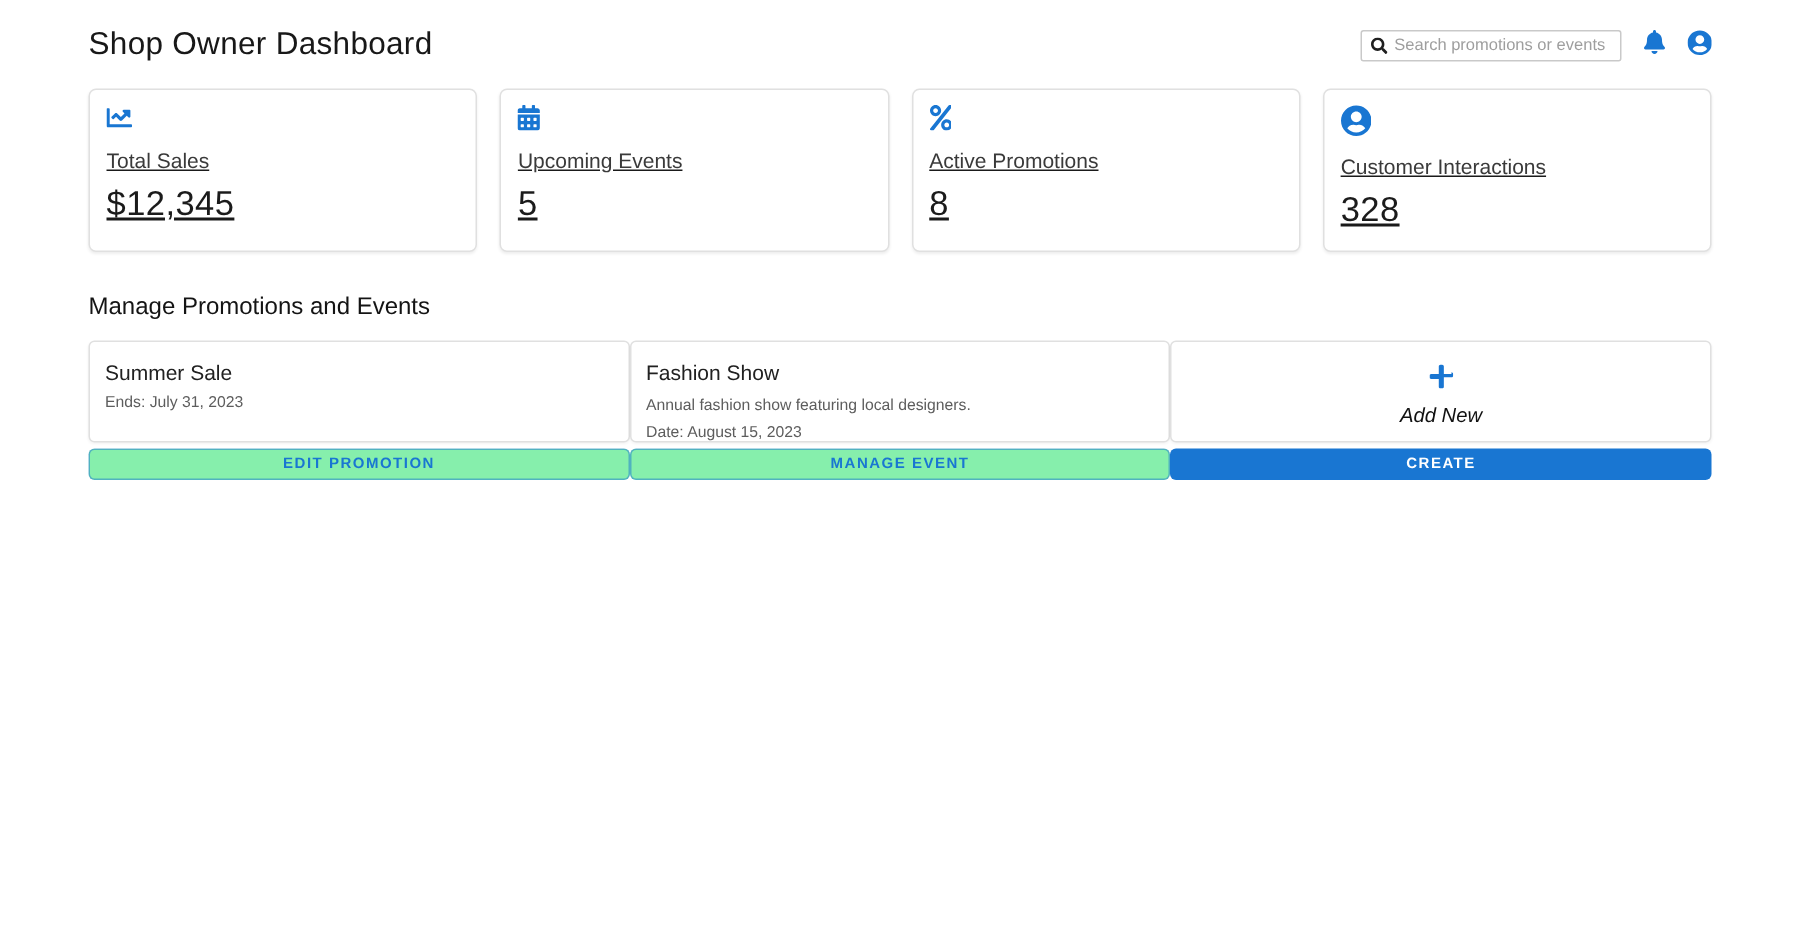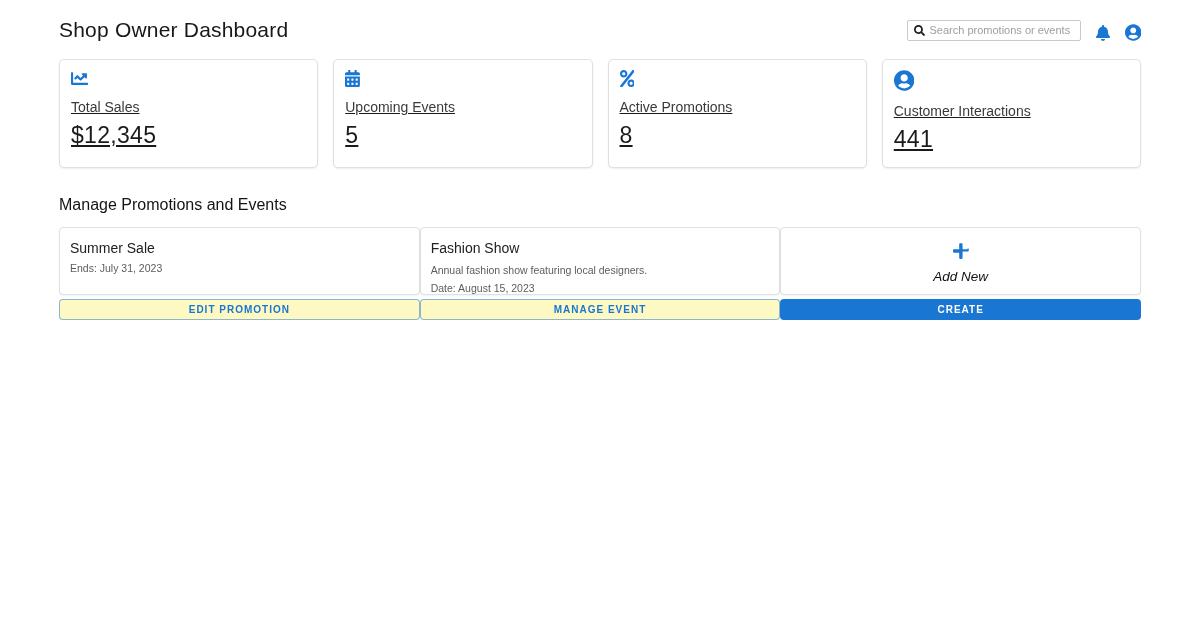--- a/index.html
+++ b/index.html
@@ -9,21 +9,21 @@
     background: #ffffff;
     font-family: "Liberation Sans", sans-serif;
     color: #1a1a1a;
     overflow: hidden;
   }
   .page { width: 1082px; margin: 0 auto; padding-top: 18px; }
 
   
   .topbar { display: flex; align-items: center; justify-content: space-between; margin-bottom: 17px; }
   .page-title { font-size: 21px; font-weight: 500; margin: 0; color: #181818; letter-spacing: .2px; }
-  .topbar-right { display: flex; align-items: flex-end; gap: 15px; }
+  .topbar-right { display: flex; align-items: flex-start; gap: 15px; }
   .search-wrap { position: relative; display: flex; align-items: center; }
   .search-input {
     width: 174px; height: 21px;
     border: 1px solid #c9c9c9; border-radius: 2px;
     padding: 0 6px 0 22px;
     font-size: 11px; font-family: inherit; color: #333; outline: none; background: #fff;
   }
   .search-input::placeholder { color: #9e9e9e; }
   .search-icon { position: absolute; left: 7px; top: 5px; width: 11px; height: 11px; color: #1f1f1f; }
   .icon-btn { background: none; border: none; padding: 0; margin: 0; cursor: pointer; display: flex; align-items: center; color: var(--primary, #1976d2); }
@@ -61,21 +61,21 @@
   .add-body { display: flex; flex-direction: column; align-items: center; justify-content: center; gap: 9px; font-style: italic; }
   .plus-svg { color: var(--primary, #1976d2); height: 18px; }
   .add-label { font-size: 13.5px; color: #111; }
   .promo-btn {
     margin-top: 4px; height: 21px; width: 100%;
     border-radius: 4px;
     font-size: 10px; font-weight: bold; letter-spacing: 1px;
     font-family: inherit; cursor: pointer;
     display: flex; align-items: center; justify-content: center;
   }
-  .promo-btn.outlined { background: #fef9c3; border: 1px solid rgba(25,118,210,.5); color: var(--primary, #1976d2); }
+  .promo-btn.outlined { background: #86efac; border: 1px solid rgba(25,118,210,.5); color: var(--primary, #1976d2); }
   .promo-btn.contained { background: var(--primary, #1976d2); border: none; color: #fff; }
 </style>
 </head>
 <body>
 
 <div class="page">
 
   <div class="topbar">
     <h1 class="page-title">Shop Owner Dashboard</h1>
     <div class="topbar-right">
@@ -122,21 +122,21 @@
         </svg>
       <div class="stat-label">Active Promotions</div>
       <div class="stat-value">8</div>
     </div>
 
     <div class="stat-card">
       <svg class="stat-icon lg" viewBox="0 0 496 512" fill="currentColor" aria-hidden="true">
           <path d="M248 8C111 8 0 119 0 256s111 248 248 248 248-111 248-248S385 8 248 8zm0 96c48.6 0 88 39.4 88 88s-39.4 88-88 88-88-39.4-88-88 39.4-88 88-88zm0 344c-58.7 0-111.3-26.6-146.5-68.2 18.8-35.4 55.6-59.8 98.5-59.8 2.4 0 4.8.4 7.1 1.1 13 4.2 26.6 6.9 40.9 6.9 14.3 0 28-2.7 40.9-6.9 2.3-.7 4.7-1.1 7.1-1.1 42.9 0 79.7 24.4 98.5 59.8C359.3 421.4 306.7 448 248 448z"></path>
         </svg>
       <div class="stat-label">Customer Interactions</div>
-      <div class="stat-value">441</div>
+      <div class="stat-value">328</div>
     </div>
 
   </div>
 
   <h2 class="section-heading">Manage Promotions and Events</h2>
 
   <div class="promo-row">
 
     <div class="promo-col">
       <div class="promo-body">

